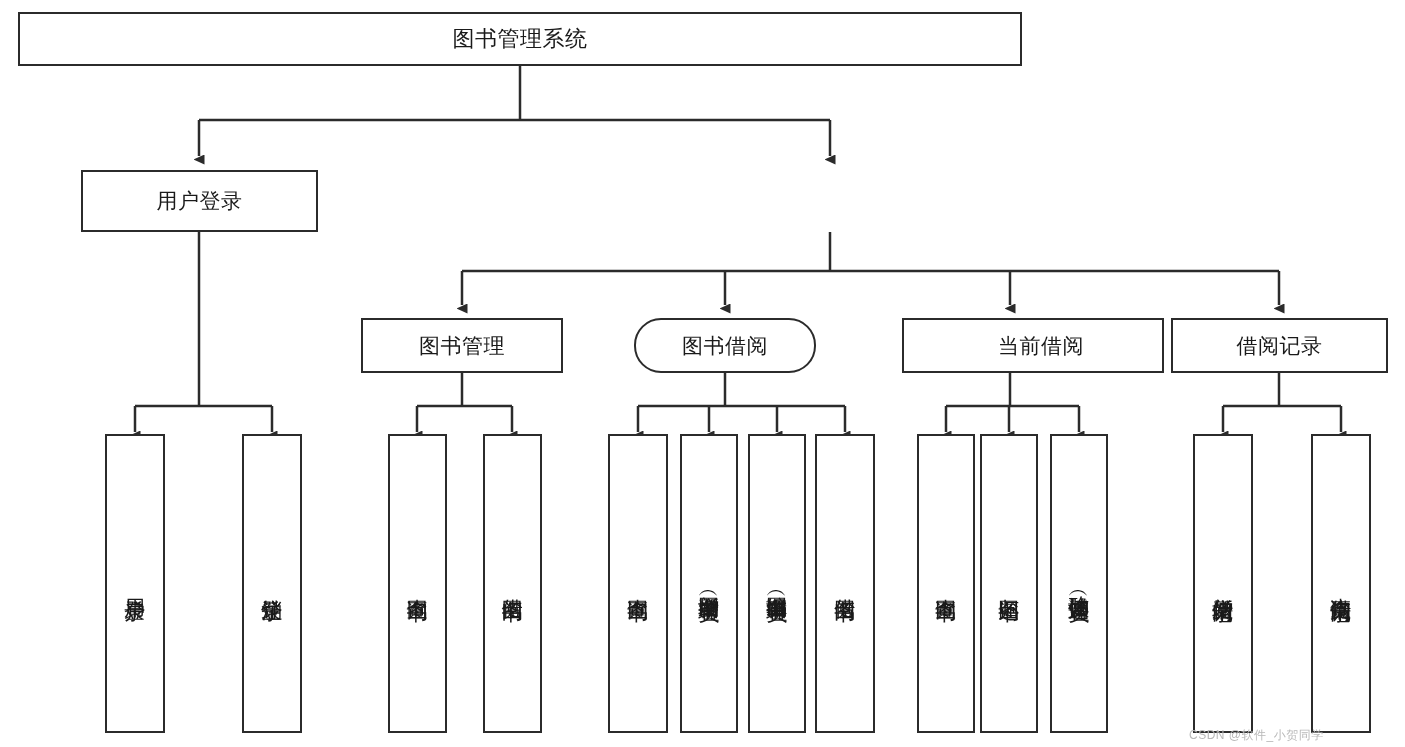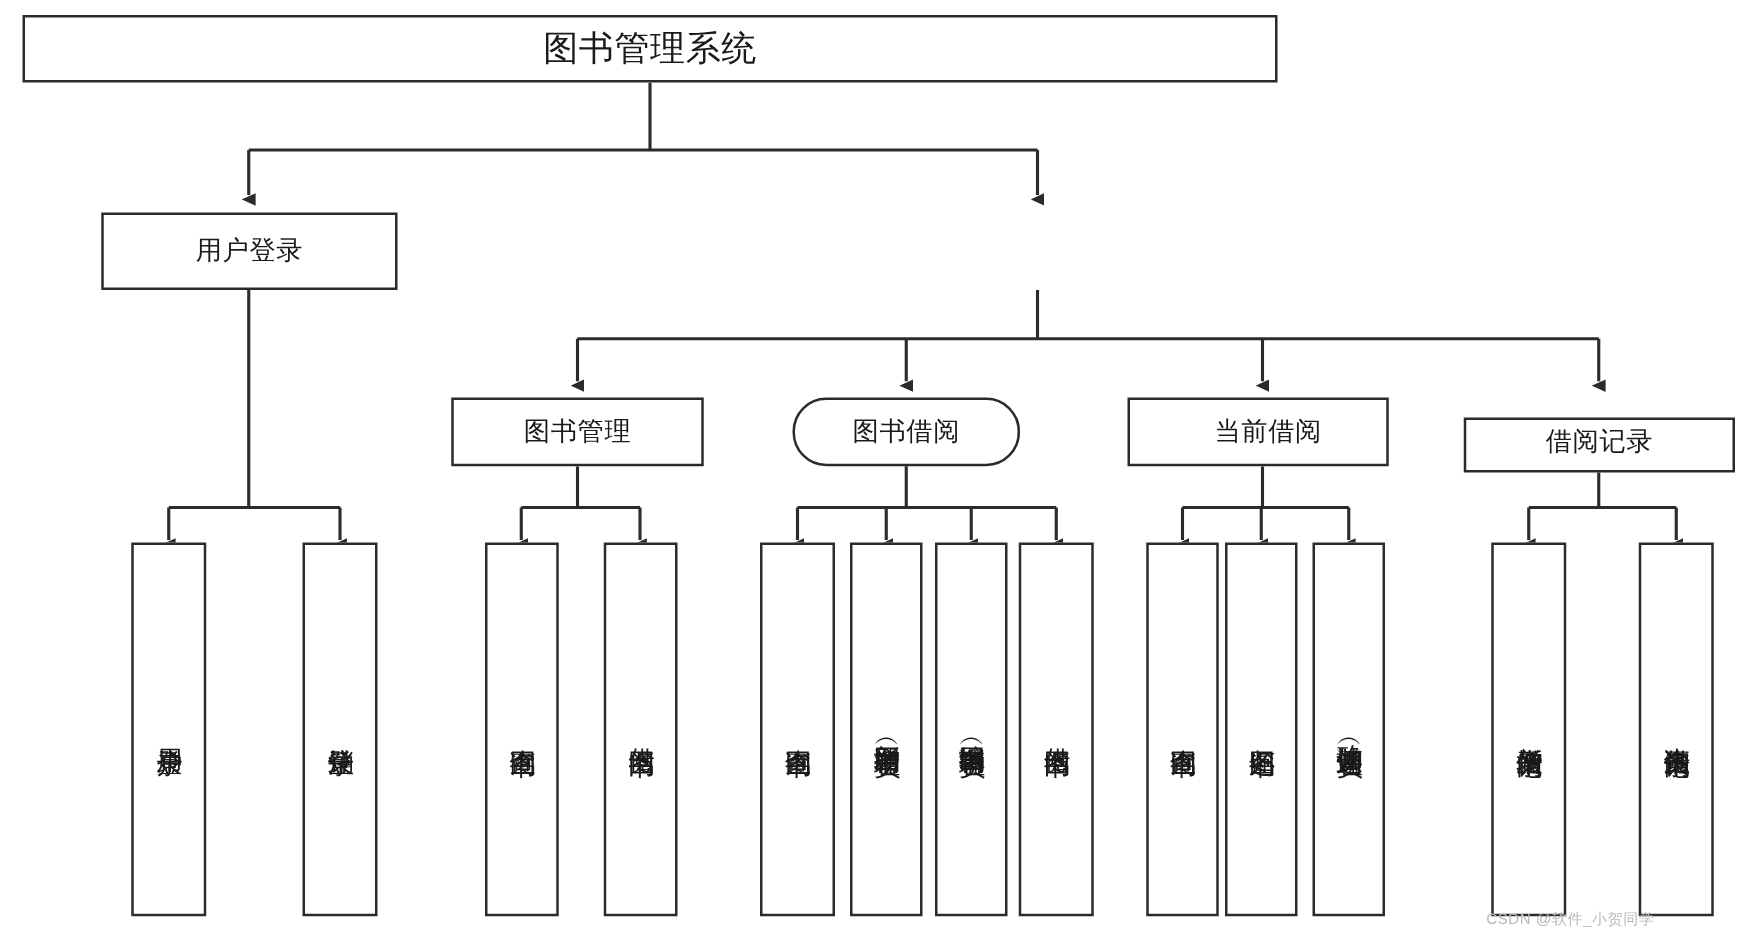--- a/index.html
+++ b/index.html
@@ -39,21 +39,21 @@
     text-align: center;
     white-space: nowrap;
   }
   
   .node.horiz .label {
     font-size: 21px;
     line-height: 1.1;
     letter-spacing: 0.5px;
   }
   .node.root .label {
-    font-size: 28px;
+    font-size: 22px;
   }
   
   .node.vert {
     align-items: center;
     justify-content: center;
     padding: 6px 0;
   }
   .node.vert .label {
     writing-mode: vertical-rl;
     text-orientation: upright;
@@ -136,24 +136,24 @@
   <div class="node horiz" style="left:81px; top:170px; width:237px; height:62px;">
     <span class="label">用户登录</span>
   </div>
 
   <div class="node horiz" style="left:361px; top:318px; width:202px; height:55px;">
     <span class="label">图书管理</span>
   </div>
   <div class="node horiz" style="left:634px; top:318px; width:182px; height:55px;border-radius:27px;">
     <span class="label">图书借阅</span>
   </div>
-  <div class="node horiz" style="left:902px; top:318px; width:209px; height:55px;padding-left:16px;">
+  <div class="node horiz" style="left:902px; top:318px; width:262px; height:55px;padding-left:16px;">
     <span class="label">当前借阅</span>
   </div>
-  <div class="node horiz" style="left:1171px; top:334px; width:217px; height:44px;font-family:Liberation Mono, monospace;">
+  <div class="node horiz" style="left:1171px; top:318px; width:217px; height:55px;">
     <span class="label">借阅记录</span>
   </div>
 
   <div class="node vert" style="left:105px; top:434px; width:60px; height:299px;">
     <span class="label">用户登录</span>
   </div>
   <div class="node vert" style="left:242px; top:434px; width:60px; height:299px;">
     <span class="label">注销登录</span>
   </div>
 

